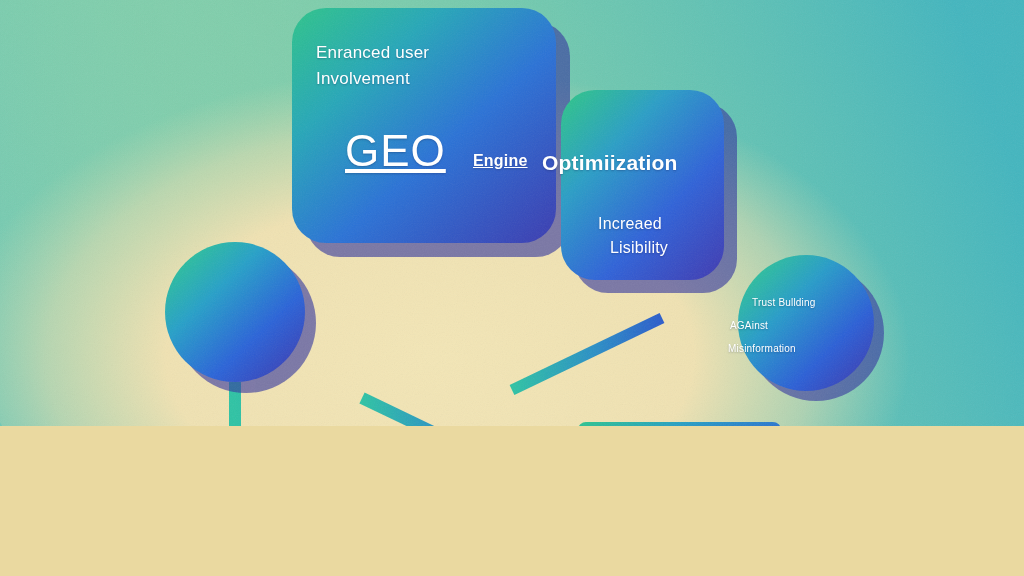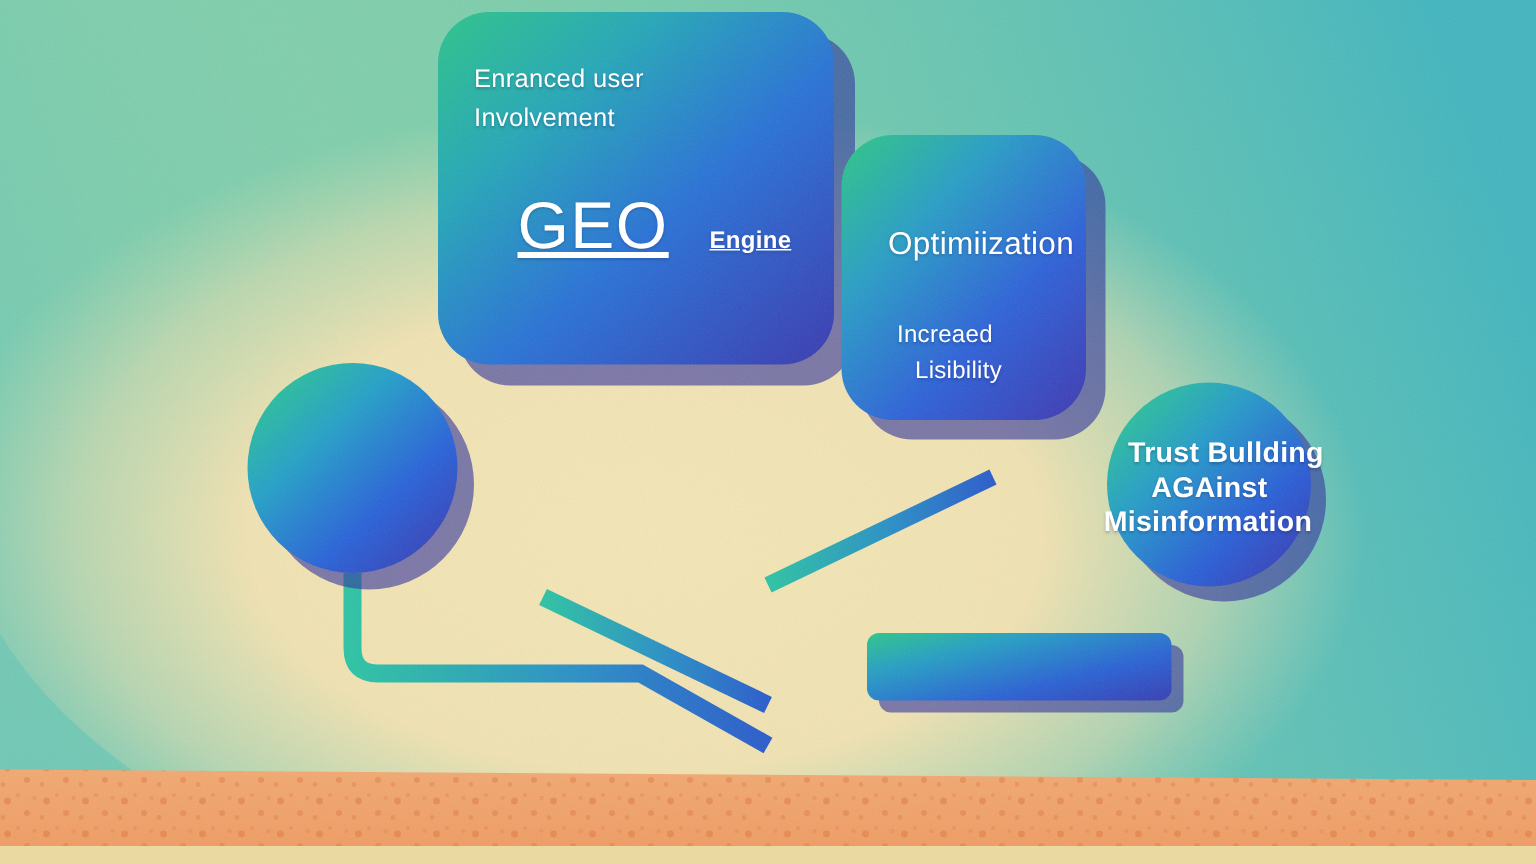--- a/index.html
+++ b/index.html
@@ -2,36 +2,36 @@
 <html><head>
 <meta charset="utf-8">
 <title>GEO Tree Infographic</title>
 <style>
   html,body{margin:0;padding:0;}
   body{
     width:1024px;height:576px;overflow:hidden;
     font-family:"Liberation Sans","DejaVu Sans",sans-serif;
     background:#ead9a0;
   }
-  #stage{position:relative;width:1024px;height:564px;overflow:hidden;}
+  #stage{position:relative;width:1024px;height:426px;overflow:hidden;}
   #stage svg{position:absolute;left:0;top:0;}
 
   
   .txt{position:absolute;color:#ffffff;white-space:pre;
        text-shadow:0 1px 2px rgba(20,30,80,.30);
        letter-spacing:.2px;pointer-events:none;}
 
   .t-enhanced{left:316px;top:40px;font-size:17px;font-weight:400;line-height:26px;}
   .t-geo{left:345px;top:126px;font-size:44px;font-weight:400;letter-spacing:1px;text-decoration:underline;}
   .t-engine{left:473px;top:152px;font-size:16px;font-weight:700;text-decoration:underline;}
-  .t-optim{left:592px;top:151px;font-size:21px;font-weight:400;}
+  .t-optim{left:542px;top:151px;font-size:21px;font-weight:700;}
   .t-incr{left:598px;top:212px;font-size:16px;font-weight:700;line-height:24px;}
   .t-incr b{font-weight:400;display:block;}
   .t-incr .l2{padding-left:12px;text-align:right;}
-  .t-trust{left:752px;top:291px;font-size:19px;font-weight:700;line-height:23px;text-align:center;}
+  .t-trust{left:752px;top:291px;font-size:10px;font-weight:400;line-height:23px;text-align:left;}
   .t-trust .l1{display:block;}
   .t-trust .l2{display:block;margin-left:-22px;}
   .t-trust .l3{display:block;margin-left:-24px;}
   .t-data{left:604px;top:436px;font-size:16.5px;font-weight:700;}
 </style>
 </head>
 <body>
 
 <div id="stage">
 

